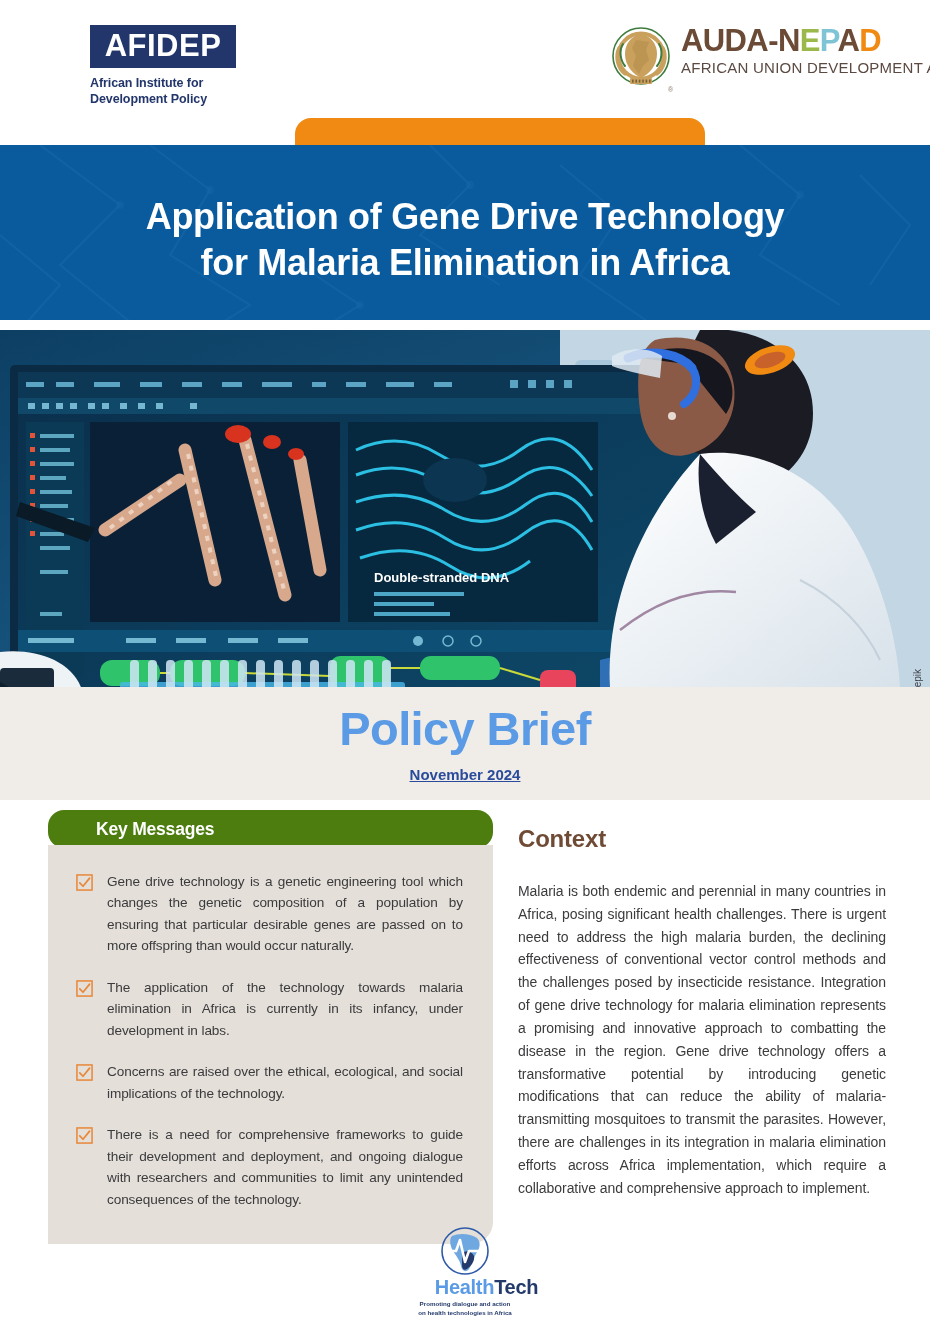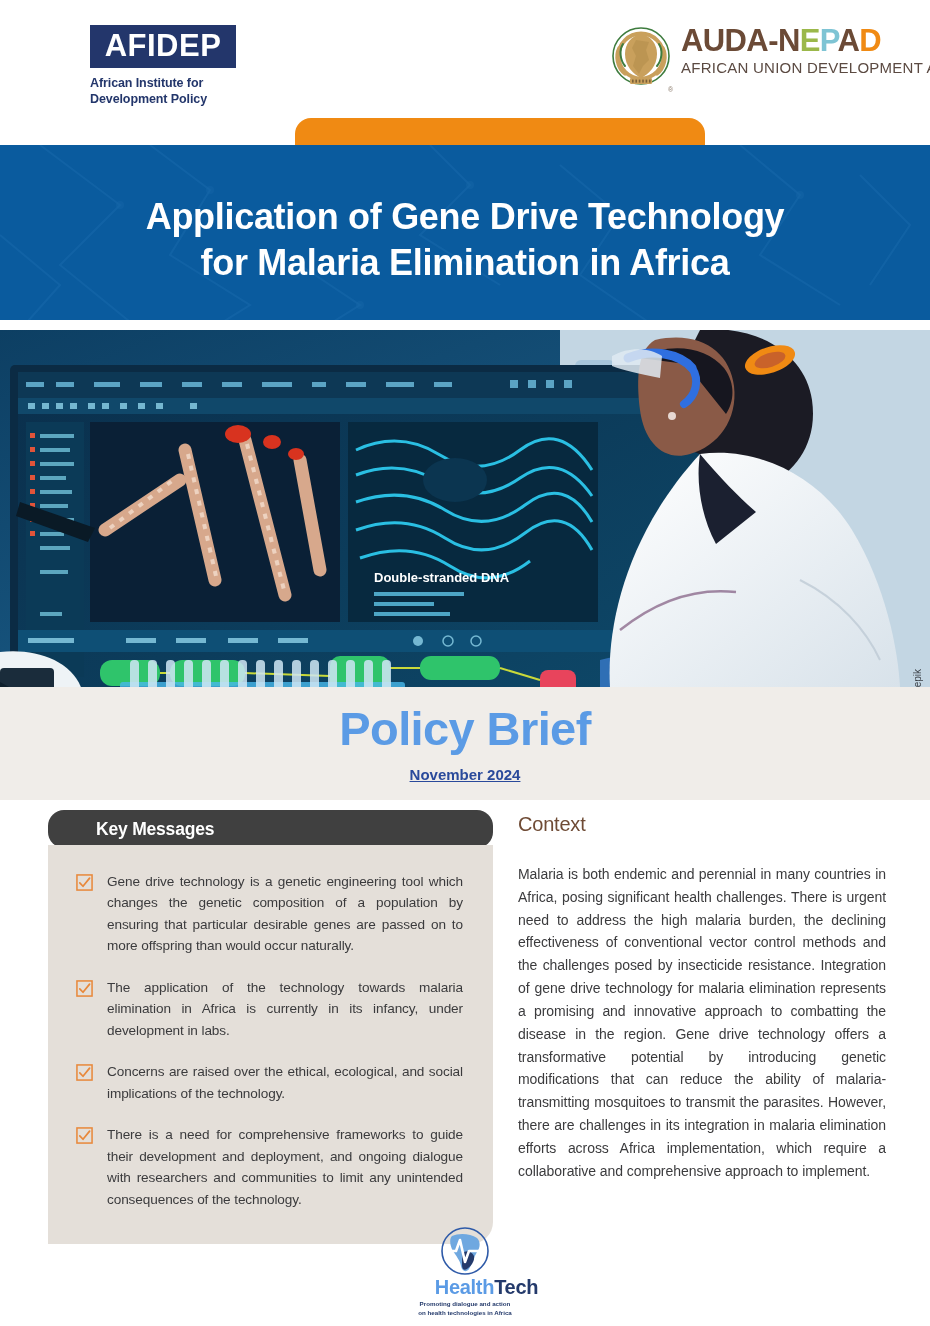--- a/index.html
+++ b/index.html
@@ -169,21 +169,21 @@
     width: 930px;
   }
 
   
   .km-panel {
     position: absolute;
     left: 48px; top: 0;
     width: 445px;
   }
   .km-header {
-    background: #404040;
+    background: #4d7c0f;
     border-radius: 16px 16px 16px 16px;
     height: 38px;
     display: flex;
     align-items: center;
     padding-left: 48px;
   }
   .km-header-text {
     color: #ffffff;
     font-size: 17.5px;
     font-weight: bold;
@@ -215,23 +215,24 @@
   }
 
   
   .ctx-panel {
     position: absolute;
     left: 518px; top: 3px;
     width: 368px;
   }
   .ctx-title {
     color: #6F4B35;
-    font-size: 20px;
-    font-weight: normal;
+    font-size: 24px;
+    font-weight: bold;
     letter-spacing: -0.2px;
+    margin-top: 12px;
   }
   .ctx-body {
     margin-top: 27px;
     color: #3b3b3d;
     font-size: 14px;
     line-height: 1.63;
     text-align: justify;
     letter-spacing: -0.05px;
   }
 

